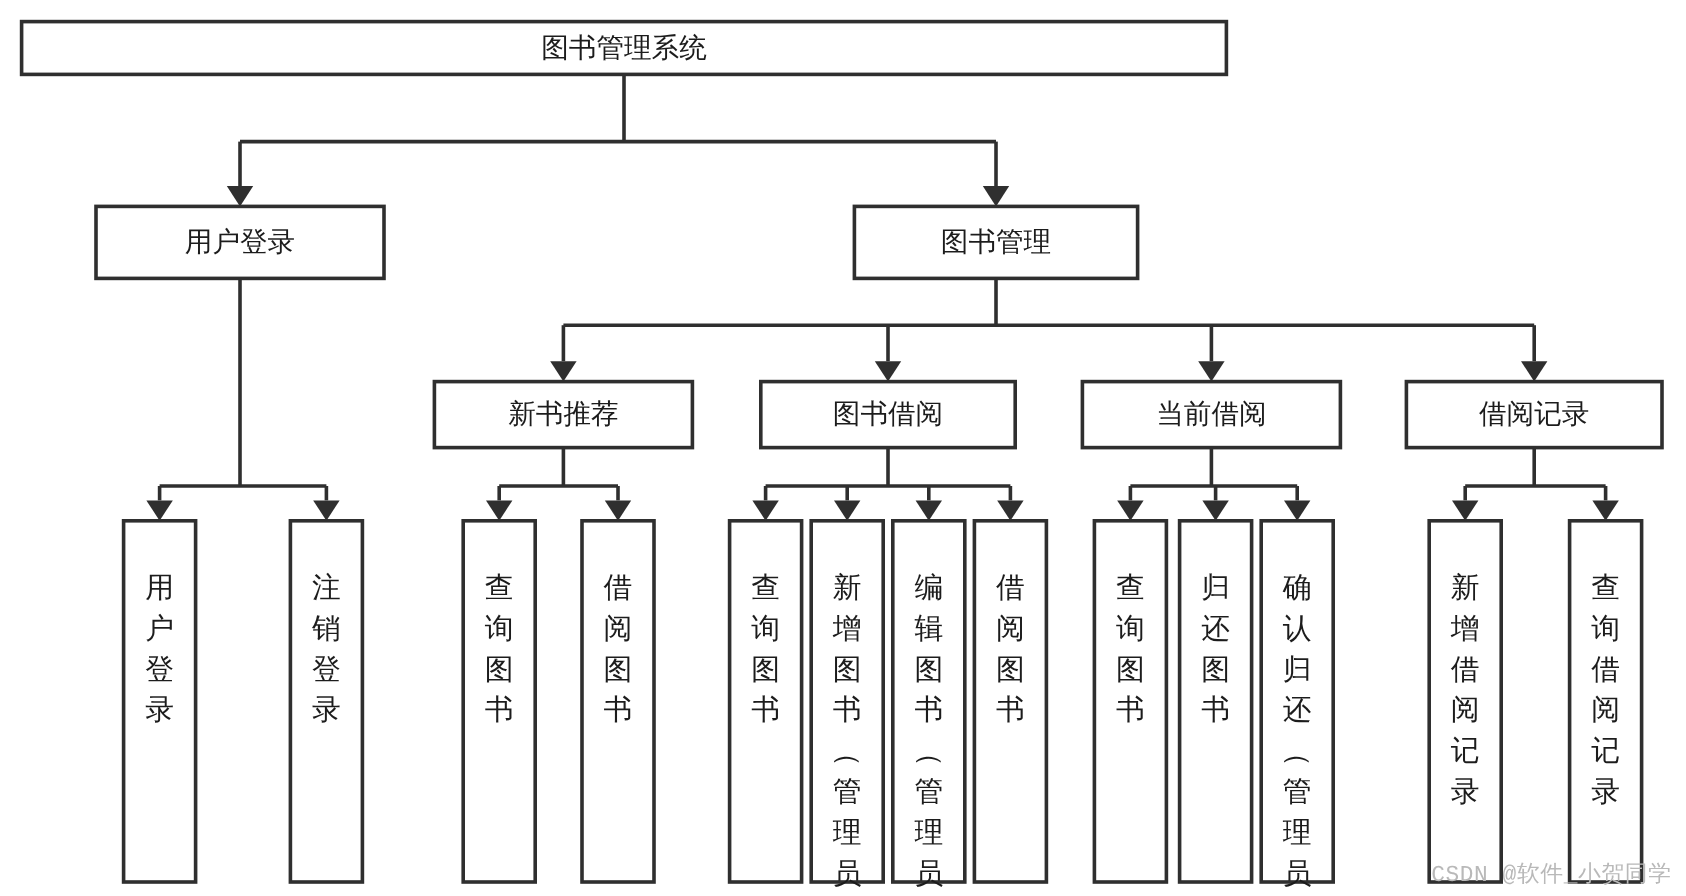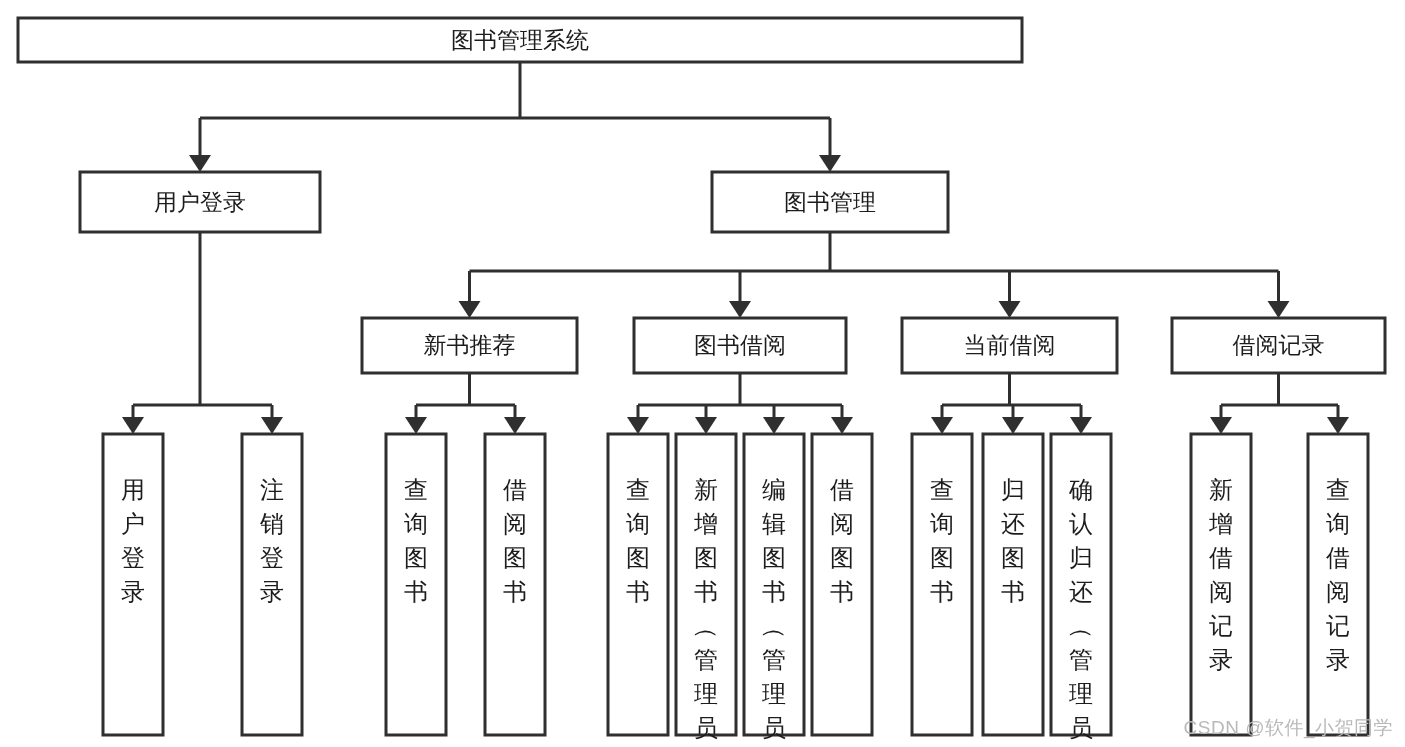--- a/index.html
+++ b/index.html
@@ -59,21 +59,21 @@
     font-size: 24px;
     text-anchor: middle;
     dominant-baseline: middle;
   }
   .watermark {
     position: absolute;
     right: 12px;
     bottom: 6px;
     color: #b9b9b9;
     font-size: 19px;
-    font-family: Liberation Sans, sans-serif;
+    font-family: Liberation Mono, monospace;
     letter-spacing: 0.5px;
     white-space: nowrap;
     user-select: none;
   }
 </style>
 </head>
 <body>
 
 <div id="diagram-root">
   <svg class="flow" viewBox="0 0 1405 747" xmlns="http://www.w3.org/2000/svg">

